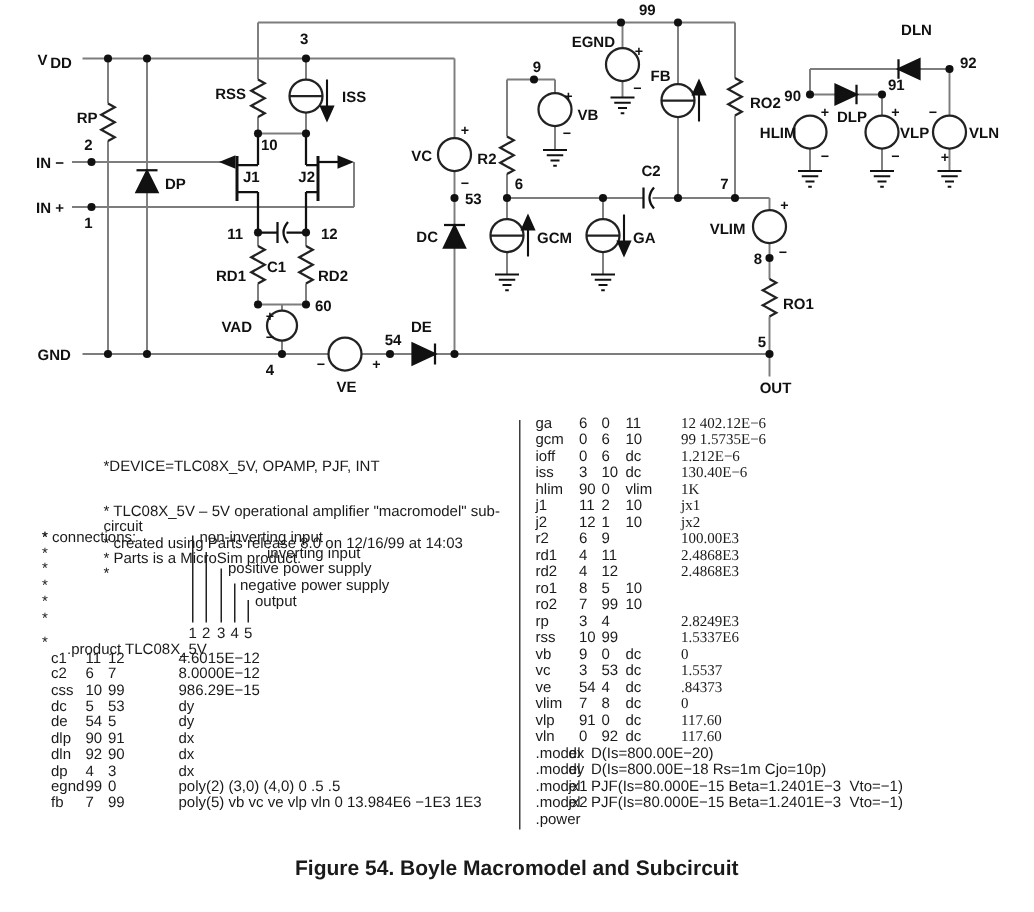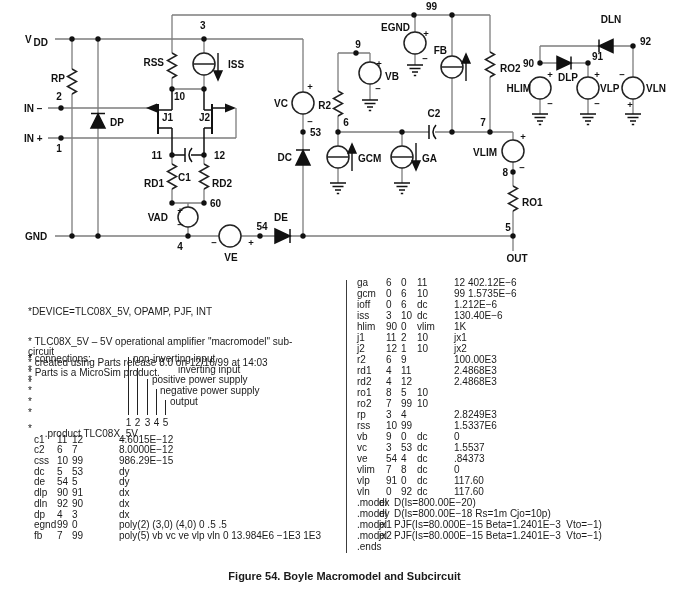--- a/index.html
+++ b/index.html
@@ -2,21 +2,21 @@
 <html><head>
 <meta charset="utf-8">
 <style>
   html,body{margin:0;padding:0;background:#fff;}
   #page{position:relative;width:689px;height:608px;background:#fff;overflow:hidden;
         font-family:"Liberation Sans","DejaVu Sans",sans-serif;color:#1a1a1a;}
   svg text{font-family:"Liberation Sans","DejaVu Sans",sans-serif;}
   .lbl{font-size:10px;font-weight:bold;fill:#111;}
   .sg{font-size:9.5px;font-weight:bold;fill:#111;}
   .tblock{position:absolute;font-size:10px;line-height:10.2px;white-space:pre;}
-  .hl{height:10.2px;white-space:pre;}
+  .hl{height:10.2px;white-space:pre;margin-left:41px;}
   #conn{position:absolute;left:28px;top:353px;width:320px;height:80px;font-size:10px;}
   .conn-row{position:relative;height:10.7px;}
   .conn-row .star{position:absolute;left:0;top:0;}
   .conn-row .pin{position:absolute;top:0;white-space:pre;text-align:right;}
   #conn-rows .conn-row:nth-child(1) .pin{left:105px;}
   #conn-rows .conn-row:nth-child(2) .pin{left:115px;margin-left:35px;}
   #conn-rows .conn-row:nth-child(3) .pin{left:124px;}
   #conn-rows .conn-row:nth-child(4) .pin{left:132px;}
   #conn-rows .conn-row:nth-child(5) .pin{left:142px;}
   .vline{position:absolute;width:1px;background:#222;}
@@ -27,26 +27,26 @@
   .pin-num{position:absolute;top:0;width:9px;text-align:center;}
   #pin-nums .pin-num:nth-child(1){left:96px;} #pin-nums .pin-num:nth-child(2){left:105px;}
   #pin-nums .pin-num:nth-child(3){left:115px;} #pin-nums .pin-num:nth-child(4){left:124px;}
   #pin-nums .pin-num:nth-child(5){left:133px;}
   #nl-left{position:absolute;left:34px;top:424px;font-size:10px;line-height:10.7px;}
   .nl-row{display:flex;height:10.7px;}
   .nl-name{width:23px;} .nl-a{width:15px;} .nl-b{width:15px;} .nl-rest{white-space:pre;margin-left:32px;}
   #fb-cont{padding-left:58px;height:10.7px;white-space:pre;}
   #nl-right{position:absolute;left:357px;top:277px;font-size:10px;line-height:11px;}
   .nr-row{display:flex;height:11px;}
-  .nr-name{width:29px;} .nr-a{width:15px;} .nr-b{width:16px;} .nr-c{width:37px;} .nr-val{white-space:pre;}
+  .nr-name{width:29px;} .nr-a{width:15px;} .nr-b{width:16px;} .nr-c{width:37px;} .nr-val{white-space:pre;font-family:Liberation Serif, serif;}
   .nm-row{display:flex;height:11px;}
   .nm-name{width:22px;} .nm-a{width:15px;} .nm-val{white-space:pre;}
   #divider{position:absolute;left:346px;top:280px;width:1px;height:273px;background:#3c3c3c;}
   #caption{position:absolute;left:0;top:570px;width:689px;text-align:center;
-           font-size:11px;font-weight:bold;}
+           font-size:14px;font-weight:bold;}
 </style>
 </head>
 <body>
 
 <div id="page">
 
   <svg id="schematic" width="689" height="272" viewBox="0 0 689 272">
 
     <g stroke="#7d7d7d" stroke-width="1.3" fill="none">
       <path d="M55,39H303 M303,39V92 M172,15H490 M172,15V53 M490,15V52 M72,39V69 M72,94V236
@@ -538,19 +538,19 @@
         <span class="nm-name">.model</span>
         <span class="nm-a">jx1</span>
         <span class="nm-val">PJF(Is=80.000E−15 Beta=1.2401E−3  Vto=−1)</span>
       </div>
         <div class="nm-row">
         <span class="nm-name">.model</span>
         <span class="nm-a">jx2</span>
         <span class="nm-val">PJF(Is=80.000E−15 Beta=1.2401E−3  Vto=−1)</span>
       </div>
       </div>
-    <div class="nm-row">.ends</div>
+    <div class="nm-row">.power</div>
   </div>
 
   
   <div id="caption">Figure 54. Boyle Macromodel and Subcircuit</div>
 
 </div>
 
 </body></html>

